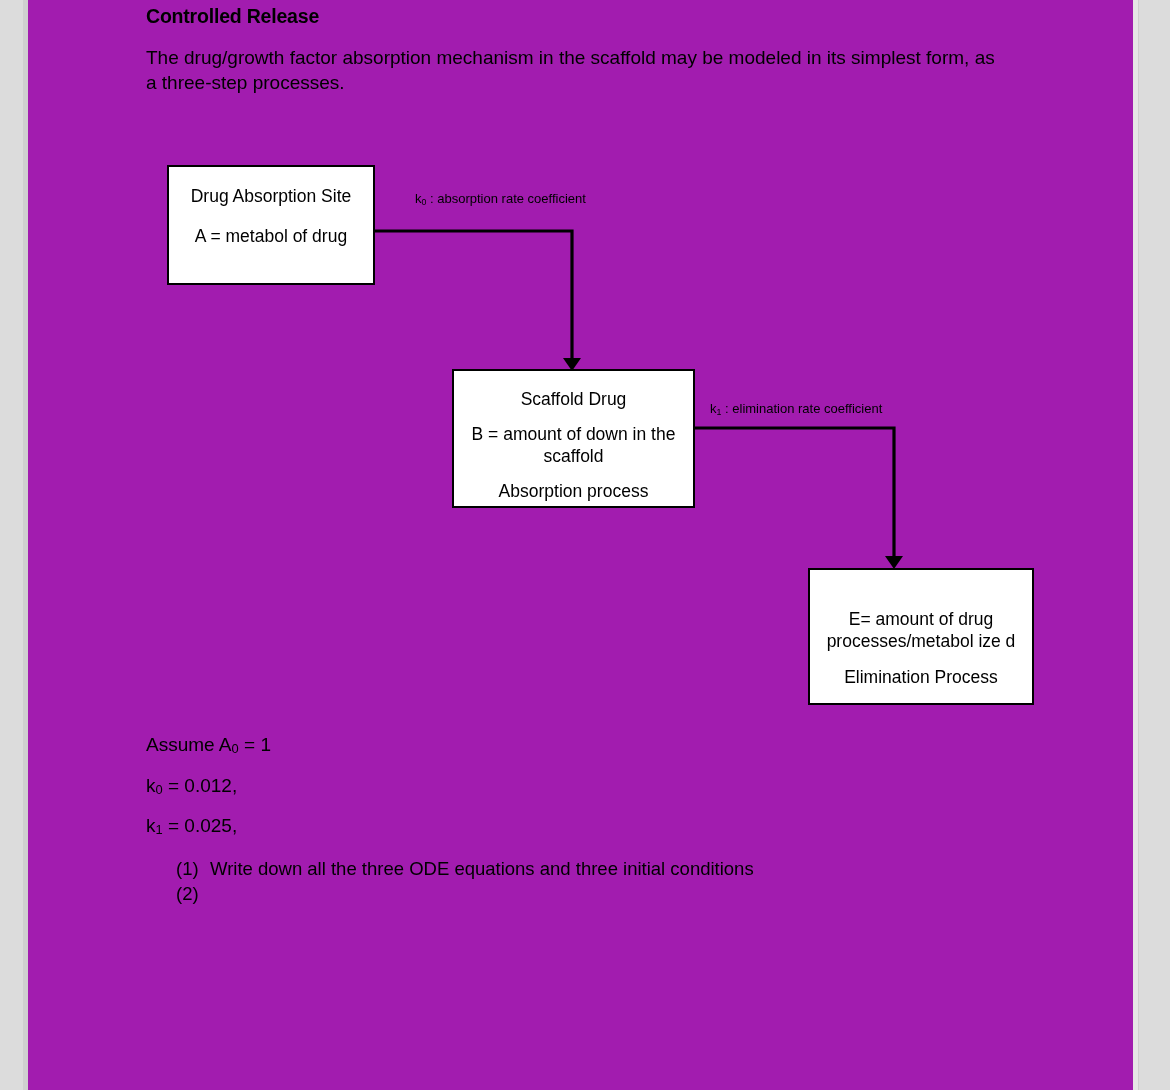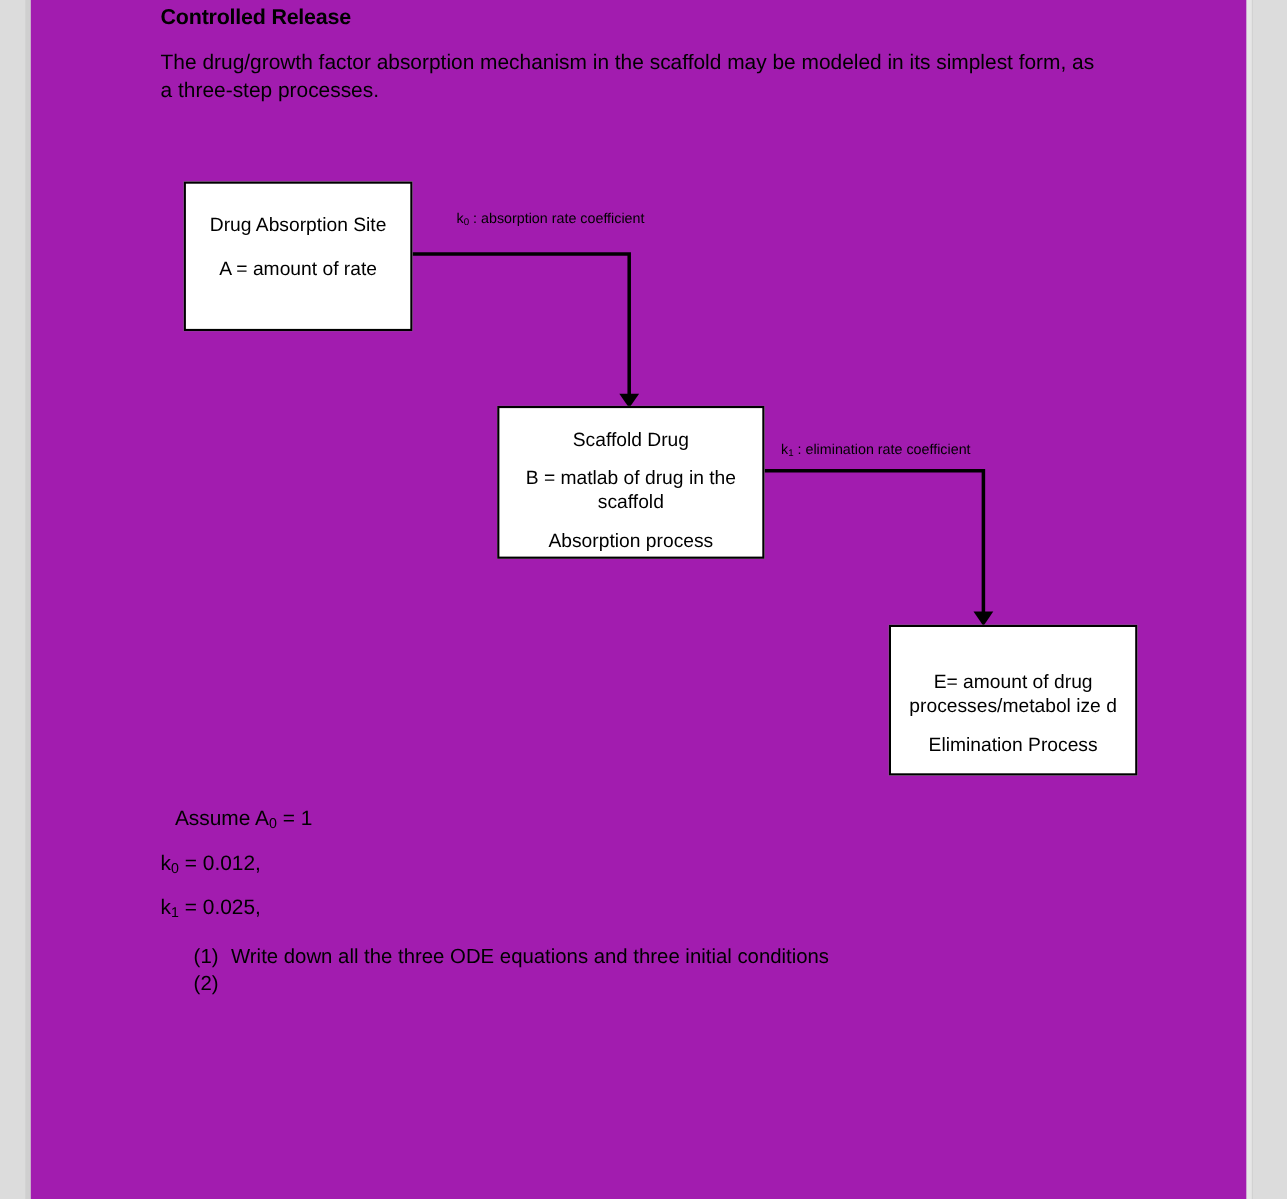--- a/index.html
+++ b/index.html
@@ -95,21 +95,21 @@
     justify-content: center;
     text-align: center;
     font-size: 17.5px;
     line-height: 22px;
     pointer-events: auto;
   }
   #node-absorption {
     left: 139px;
     top: 165px;
     width: 208px;
-    height: 136px;
+    height: 120px;
     justify-content: flex-start;
   }
   #node-absorption .line { margin-bottom: 18px; }
 
   #node-scaffold {
     left: 424px;
     top: 369px;
     width: 243px;
     height: 139px;
     justify-content: flex-start;
@@ -145,21 +145,21 @@
     width: 1105px; height: 1090px;
     pointer-events: none;
   }
 
   
   .assume-line {
     left: 118px;
     font-size: 19px;
     white-space: nowrap;
   }
-  #assume-a0 { top: 734px; margin-left: 13px; }
+  #assume-a0 { top: 734px; }
   #assume-k0 { top: 775px; }
   #assume-k1 { top: 815px; }
 
   #task-list {
     position: absolute;
     left: 148px;
     top: 857px;
     width: 840px;
     font-size: 18.5px;
     line-height: 24.5px;
@@ -199,30 +199,30 @@
 
         <path d="M 347 231 L 544 231 L 544 360" fill="none" stroke="#000" stroke-width="3.2"></path>
         <polygon points="535,358 553,358 544,371" fill="#000"></polygon>
 
         <path d="M 667 428 L 866 428 L 866 558" fill="none" stroke="#000" stroke-width="3.2"></path>
         <polygon points="857,556 875,556 866,569" fill="#000"></polygon>
       </svg>
 
       <div class="node" id="node-absorption">
         <div class="line">Drug Absorption Site</div>
-        <div class="line">A = amount of rate</div>
+        <div class="line">A = metabol of drug</div>
       </div>
 
       <div class="edge-label" id="label-k0">
         <span>k</span><sub>0</sub><span> : absorption rate coefficient</span>
       </div>
 
       <div class="node" id="node-scaffold">
         <div class="line">Scaffold  Drug</div>
-        <div class="line wide">B  =  matlab  of  drug  in  the  scaffold</div>
+        <div class="line wide">B  =  amount  of  down  in  the  scaffold</div>
         <div class="line">Absorption   process</div>
       </div>
 
       <div class="edge-label" id="label-k1">
         <span>k</span><sub>1</sub><span> : elimination rate coefficient</span>
       </div>
 
       <div class="node" id="node-elimination">
         <div class="line">
           <div>E= amount  of  drug</div>

